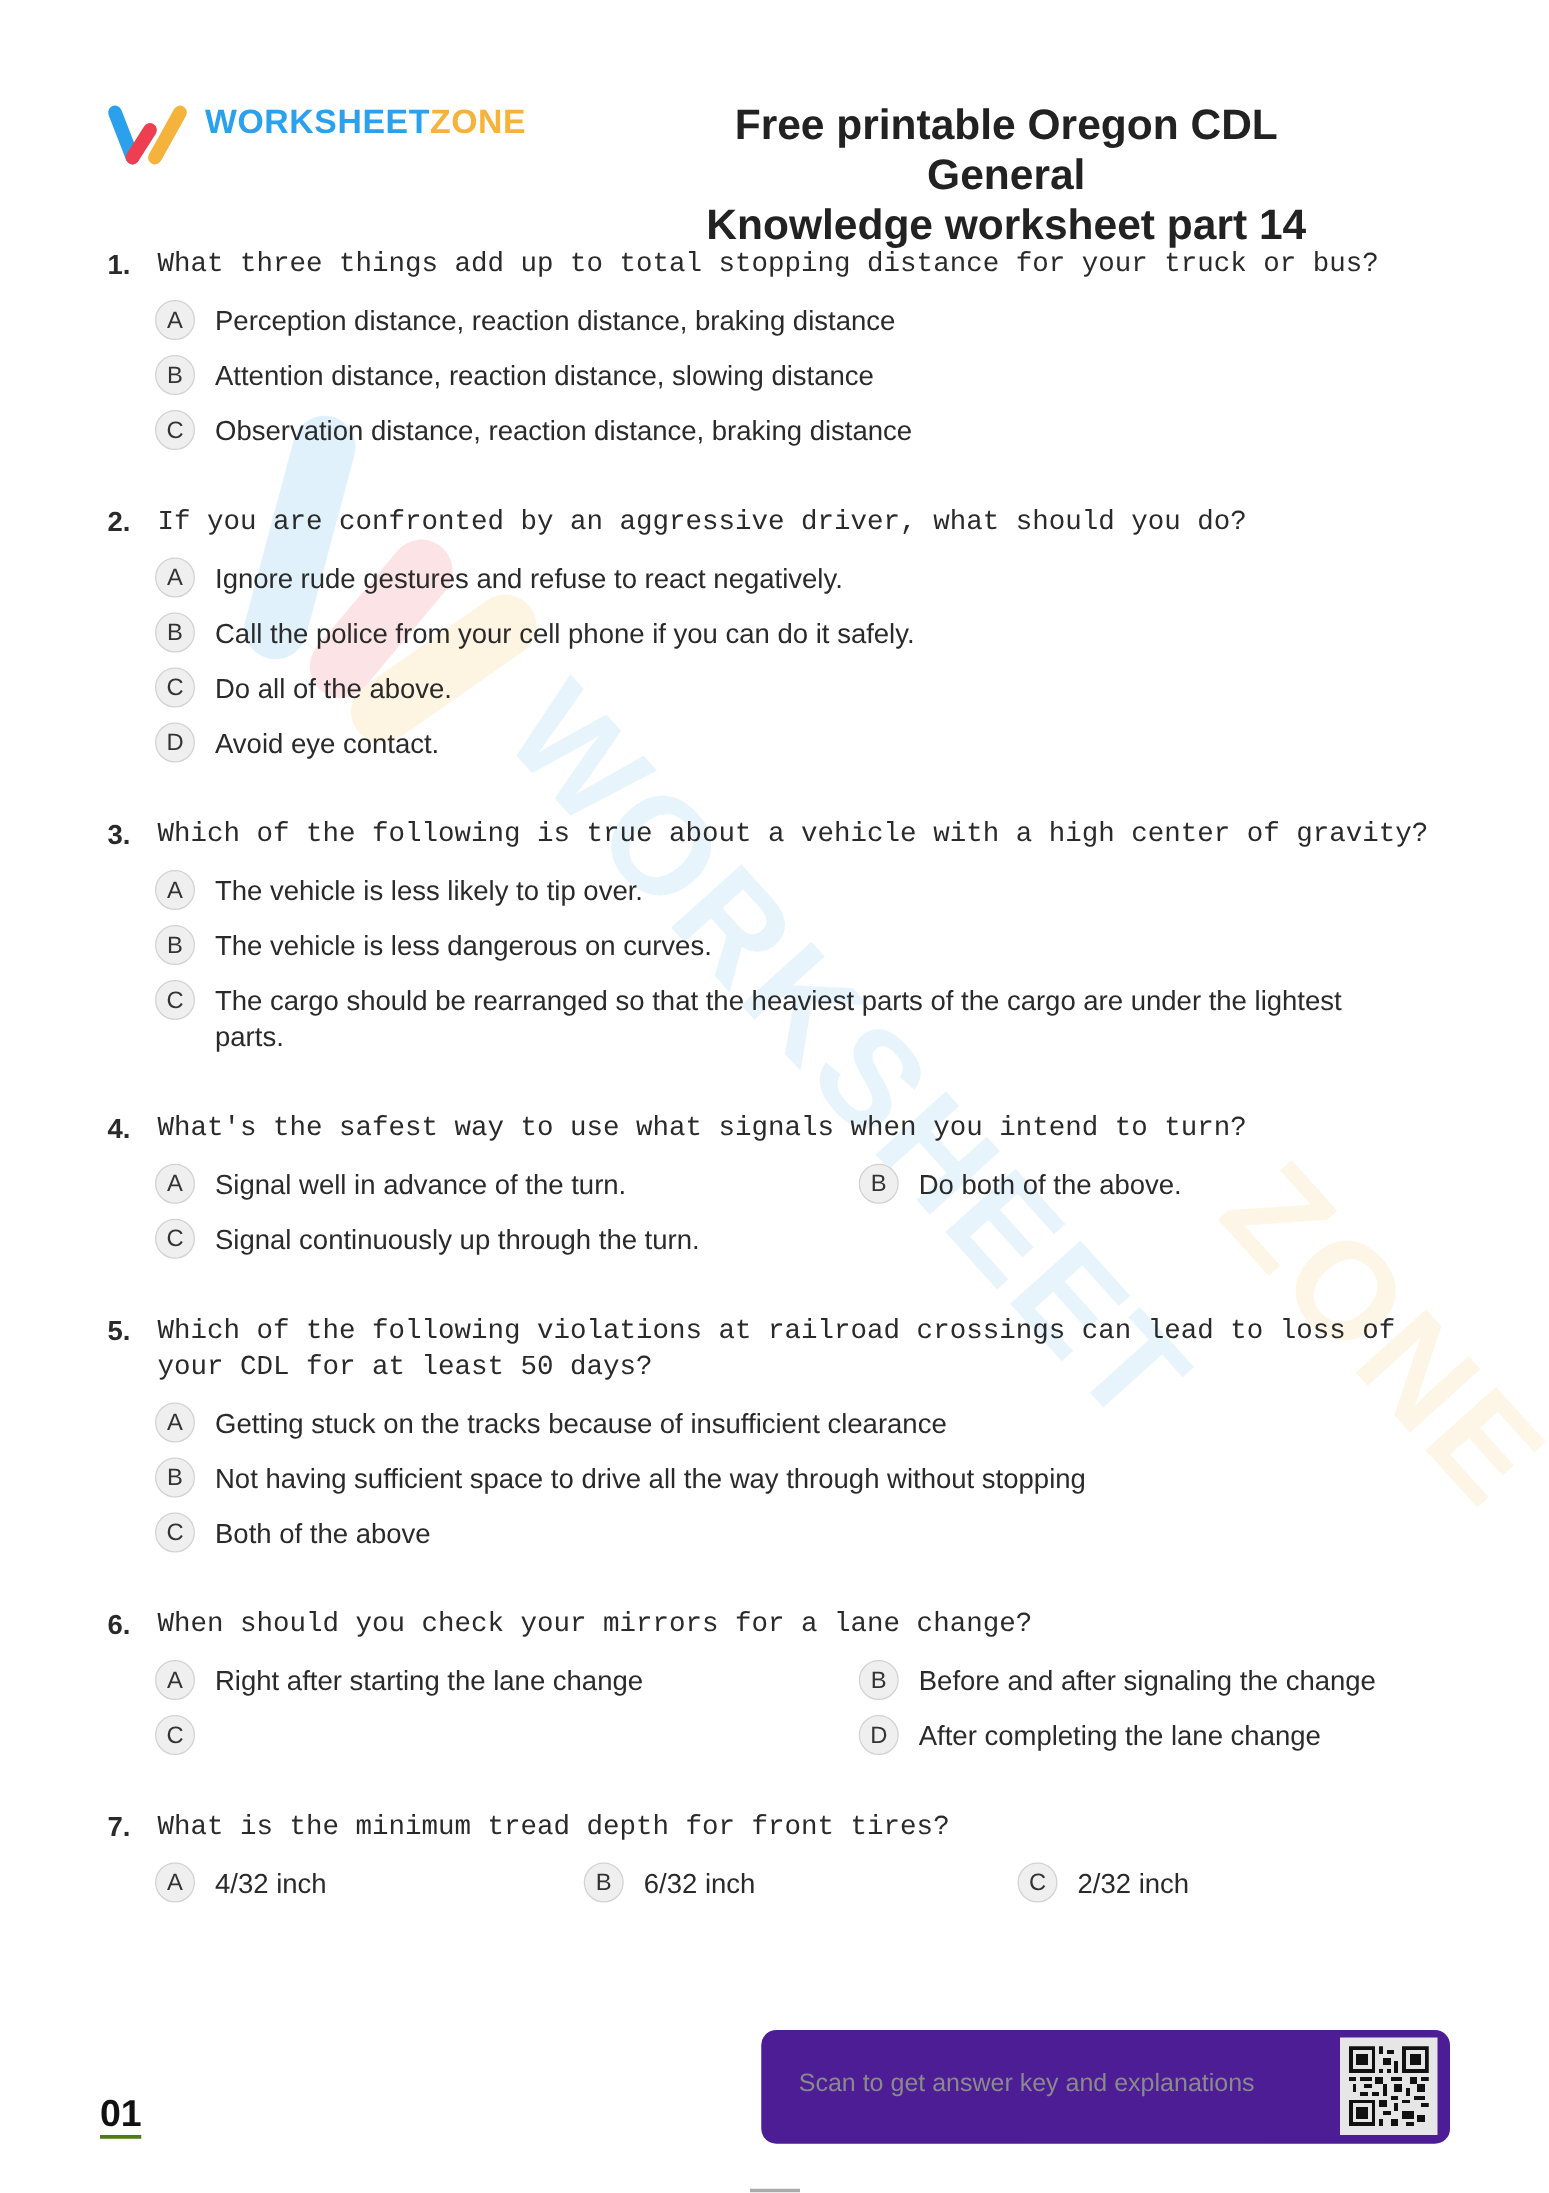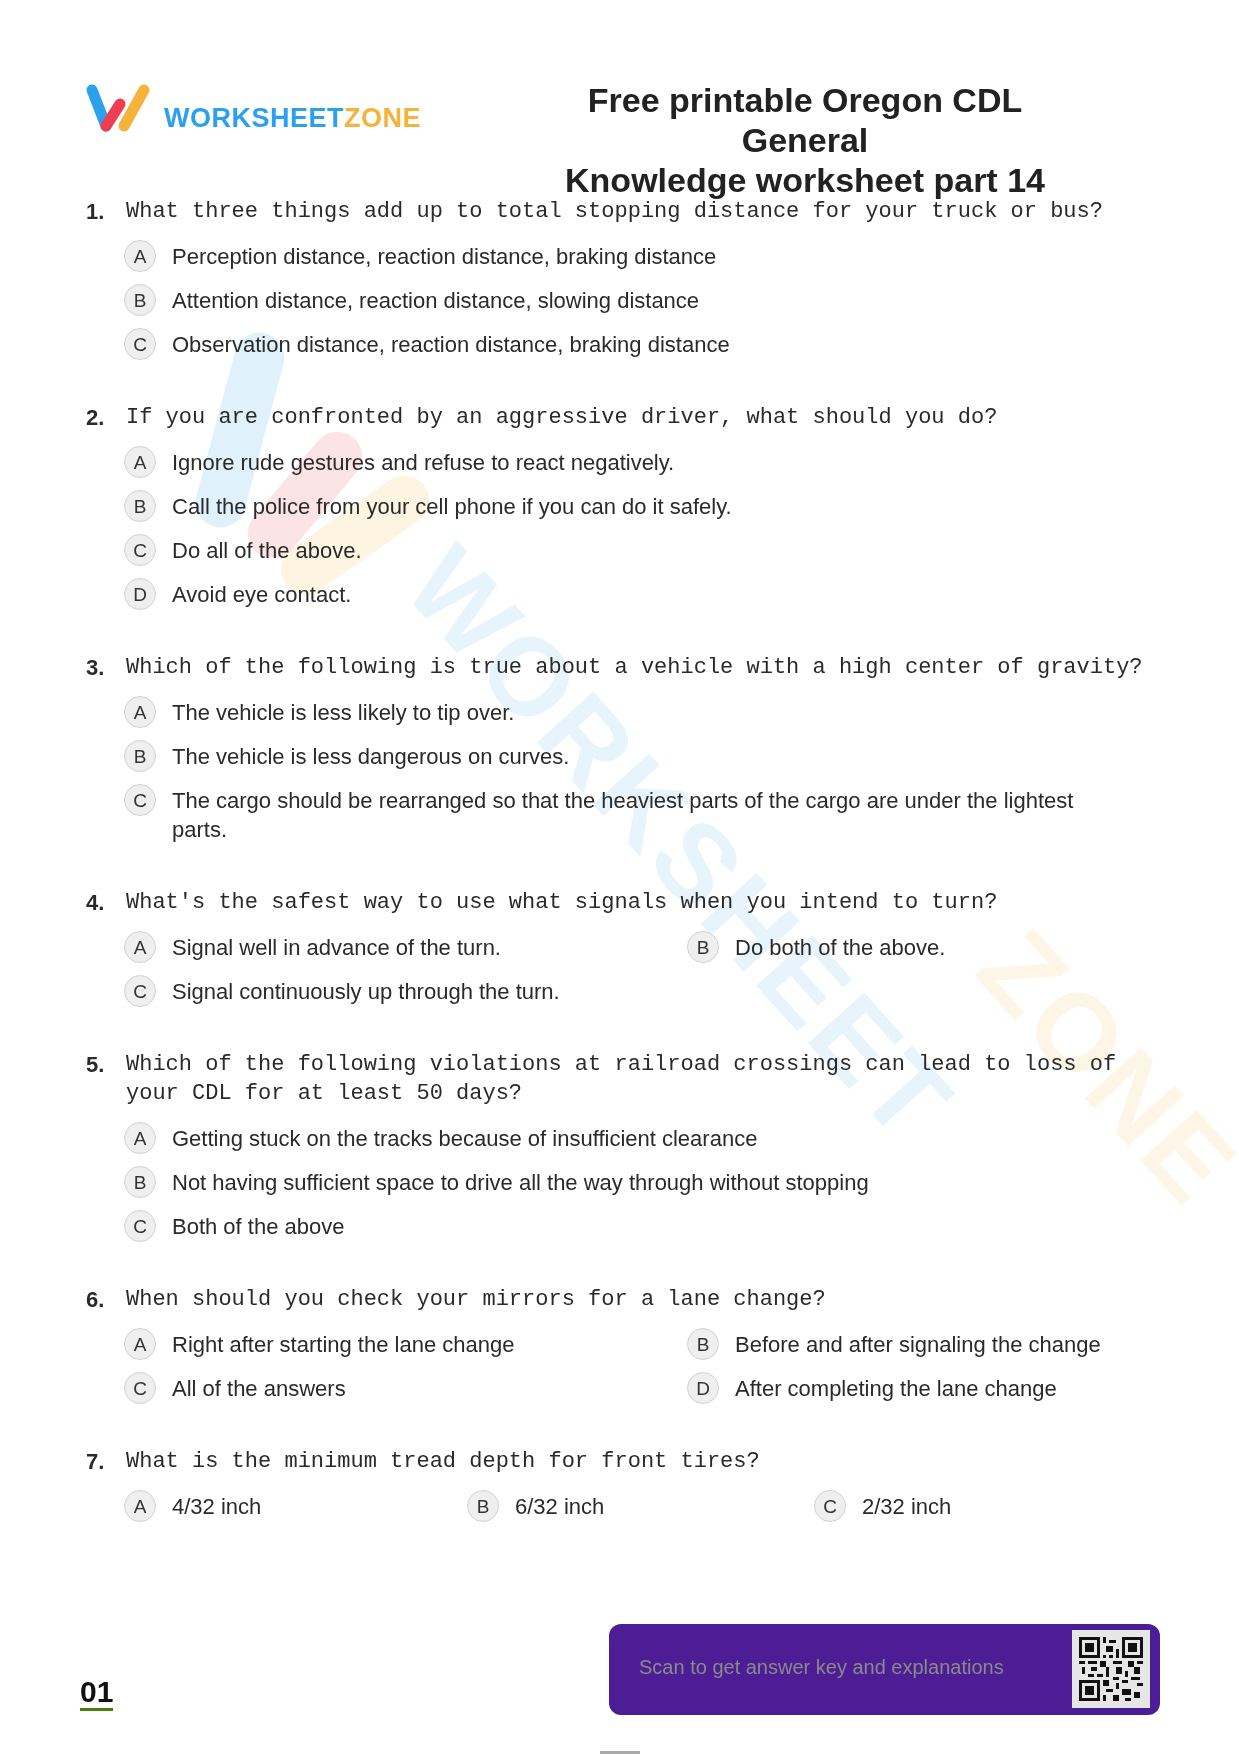--- a/index.html
+++ b/index.html
@@ -5,21 +5,21 @@
   html, body { margin: 0; padding: 0; background: #ffffff; }
   body {
     width: 1239px; height: 1754px; position: relative; overflow: hidden;
     font-family: "Liberation Sans", "DejaVu Sans", sans-serif; color: #222222;
   }
   .watermark {
     position: absolute; left: 0; top: 0; width: 1239px; height: 1754px;
     pointer-events: none; z-index: 0;
   }
   .header { position: absolute; left: 0; top: 0; width: 1239px; height: 170px; z-index: 1; }
-  .logo { position: absolute; left: 84px; top: 82px; display: flex; align-items: flex-end; }
+  .logo { position: absolute; left: 84px; top: 82px; display: flex; align-items: flex-start; }
   .logo svg { width: 68px; height: 52px; }
   .logo-text { margin-left: 12px; font-size: 27px; font-weight: bold; letter-spacing: 0.5px; }
   .logo-text .w { color: #2ba0ec; }
   .logo-text .z { color: #f5b33c; }
   .title {
     position: absolute; left: 560px; top: 80px; width: 490px; text-align: center;
     font-size: 34px; font-weight: bold; line-height: 40px; color: #222222;
   }
   .questions { position: absolute; left: 0; top: 0; width: 1239px; z-index: 1; }
   .q { position: absolute; left: 86px; width: 1080px; }
@@ -197,21 +197,20 @@
       <div class="opt" style="left:0;top:16px;">
           <span class="badge">A</span>
           <span class="opt-text" style="width:440px">Right after starting the lane change</span>
         </div>
       <div class="opt" style="left:563px;top:16px;">
           <span class="badge">B</span>
           <span class="opt-text" style="width:460px">Before and after signaling the change</span>
         </div>
       <div class="opt" style="left:0;top:60px;">
           <span class="badge">C</span>
-          <span class="opt-text" style="width:440px">All of the answers</span>
         </div>
       <div class="opt" style="left:563px;top:60px;">
           <span class="badge">D</span>
           <span class="opt-text" style="width:460px">After completing the lane change</span>
         </div>
     </div>
   </div>
 
   <div class="q" style="top:1447px;">
     <div class="q-head">

